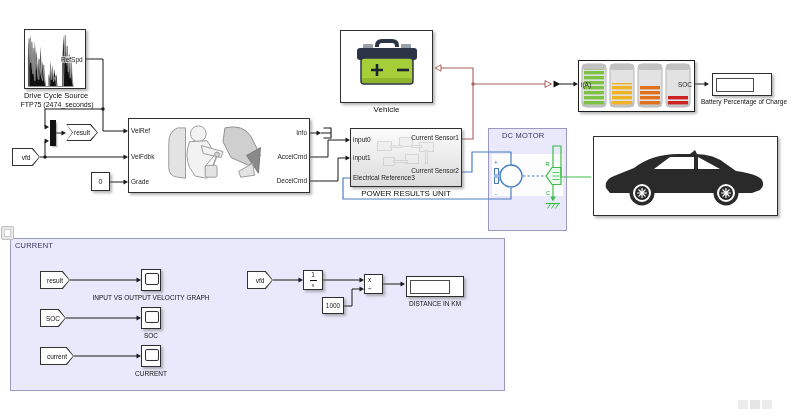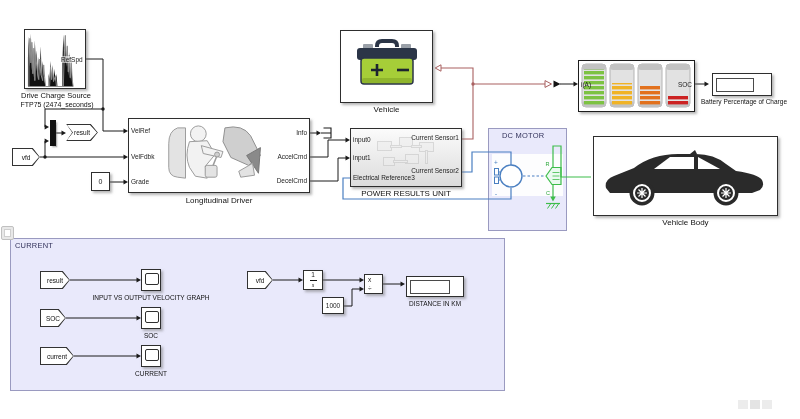--- a/index.html
+++ b/index.html
@@ -142,21 +142,21 @@
     </g>
   </svg>
 
   <div class="blk" style="left:24px;top:29px;width:62px;height:60px;">
     <svg width="59" height="56" viewBox="0 0 60 56" style="position:absolute;left:0;top:1px;">
       <path fill="#111" d="M3,56 L3,26 4,5 5,36 6,2 7,40 8,13 9,47 10,9 11,32 12,19 13,49 14,26 15,40 16,15 17,47 18,30 19,43 20,51 21,56 L24,56 L24,43 25,49 26,30 27,47 28,34 29,50 30,38 31,51 32,43 33,56 L38,56 L38,32 39,3 40,30 41,7 42,36 43,13 44,45 45,21 46,49 47,32 48,47 49,56 Z"></path>
       <polyline fill="none" stroke="#8d8d8d" stroke-width="1" points="4,56 4,22 5,7 6,32 7,11 8,43 9,17 10,50 11,24 12,36 14,49 15,28 16,43 18,50 19,34 20,47 21,56 25,56 26,36 27,49 28,38 29,51 31,45 32,56 39,56 40,19 41,4 42,32 43,15 44,41 45,24 46,47 47,30 48,49 49,56"></polyline>
     </svg>
     <div class="plbl" style="left:36px;top:26px;background:rgba(255,255,255,.55);">RefSpd</div>
   </div>
-  <div class="lbl" style="left:10px;top:91px;width:92px;font-size:7.5px;">Drive Charge Source</div>
+  <div class="lbl" style="left:10px;top:91px;width:92px;font-size:7.5px;">Drive Cycle Source</div>
   <div class="lbl" style="left:6px;top:101px;width:102px;font-size:7px;">FTP75 (2474_seconds)</div>
 
   <div class="tag shape-from" style="left:12px;top:148px;width:28px;height:18px;">
     <div class="t-outer shape-from"></div>
     <div class="t-inner shape-from">vfd</div>
   </div>
   <div class="mux" style="left:50px;top:120px;width:6px;height:26px;"></div>
   <div class="tag shape-goto" style="left:66px;top:124px;width:32px;height:17px;">
     <div class="t-outer shape-goto"></div>
     <div class="t-inner shape-goto">result</div>
@@ -179,21 +179,20 @@
       <path d="M52,46 L56,36" stroke="#9b9b9b" stroke-width="1.5"></path>
       <circle cx="56" cy="35" r="2.5" fill="#cfcfcf" stroke="#9b9b9b"></circle>
     </svg>
   </div>
   <div class="plbl" style="left:131px;top:127px;">VelRef</div>
   <div class="plbl" style="left:131px;top:153px;">VelFdbk</div>
   <div class="plbl" style="left:131px;top:178px;">Grade</div>
   <div class="plbl" style="left:269px;top:129px;width:38px;text-align:right;">Info</div>
   <div class="plbl" style="left:259px;top:153px;width:48px;text-align:right;">AccelCmd</div>
   <div class="plbl" style="left:259px;top:177px;width:48px;text-align:right;">DecelCmd</div>
-  <div class="lbl" style="left:128px;top:196px;width:182px;">Longitudinal Driver</div>
 
   <div class="blk" style="left:350px;top:128px;width:112px;height:59px;border-width:1.4px;background:linear-gradient(180deg,#fbfbfb,#dcdcdc);">
     <div class="ghost" style="left:24px;top:8px;width:80px;height:40px;">
       <div style="left:2px;top:4px;width:13px;height:8px;"></div>
       <div style="left:24px;top:0;width:12px;height:8px;"></div>
       <div style="left:44px;top:5px;width:13px;height:8px;"></div>
       <div style="left:8px;top:20px;width:10px;height:7px;"></div>
       <div style="left:30px;top:17px;width:12px;height:8px;"></div>
       <div class="gline" style="left:15px;top:8px;width:10px;height:1px;"></div>
       <div class="gline" style="left:36px;top:8px;width:9px;height:1px;"></div>
@@ -277,21 +276,20 @@
       <g>
         <circle cx="40" cy="47" r="12.5" fill="#2a2a2a"></circle>
         <circle cx="40" cy="47" r="8" fill="none" stroke="#fff" stroke-width="2"></circle>
         <path d="M40,42 V52 M35,47 H45 M36.5,43.5 L43.5,50.5 M43.5,43.5 L36.5,50.5" stroke="#fff" stroke-width="1.2"></path>
         <circle cx="124" cy="47" r="12.5" fill="#2a2a2a"></circle>
         <circle cx="124" cy="47" r="8" fill="none" stroke="#fff" stroke-width="2"></circle>
         <path d="M124,42 V52 M119,47 H129 M120.5,43.5 L127.5,50.5 M127.5,43.5 L120.5,50.5" stroke="#fff" stroke-width="1.2"></path>
       </g>
     </svg>
   </div>
-  <div class="lbl" style="left:593px;top:218px;width:185px;">Vehicle Body</div>
 
   <div class="area-title" style="left:15px;top:241px;">CURRENT</div>
 
   <div class="tag shape-from" style="left:40px;top:271px;width:30px;height:18px;">
     <div class="t-outer shape-from"></div>
       <div class="t-inner shape-from">result</div>
   </div>
   <div class="blk" style="left:141px;top:269px;width:20px;height:22px;border-width:1.4px;">
     <div class="scope-screen"></div>
   </div>

